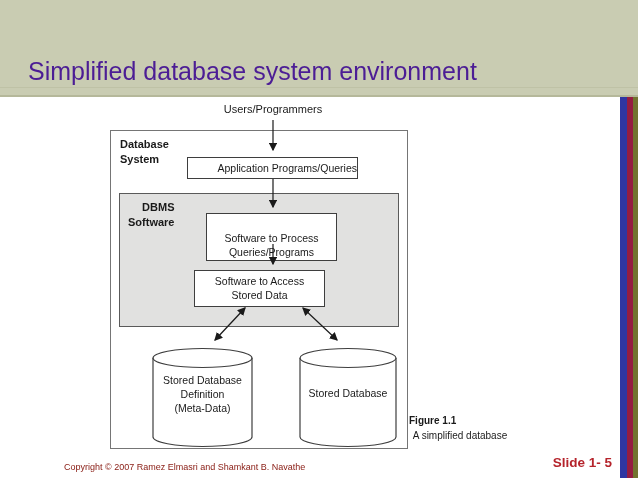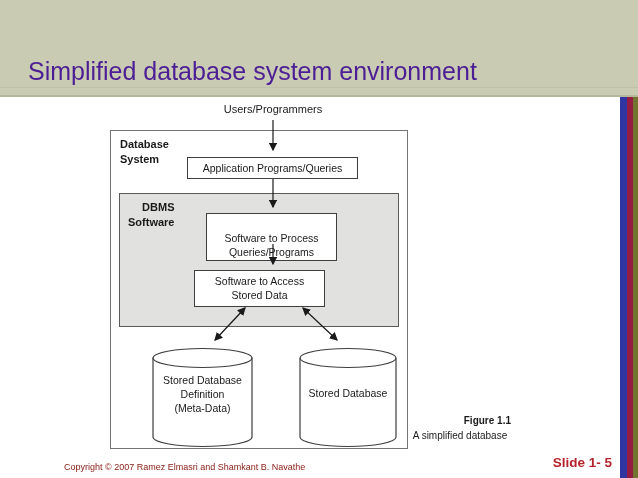--- a/index.html
+++ b/index.html
@@ -39,21 +39,21 @@
     border:1.5px solid #757575;background:transparent;z-index:1;
   }
   .gray-box{
     position:absolute;left:119px;top:193px;width:278px;height:132px;
     background:#e1e1e0;border:1px solid #5a5a5a;z-index:1;
   }
   .white-box{
     position:absolute;background:#ffffff;border:1px solid #3e3e3e;
     text-align:center;font-size:10.5px;z-index:2;
   }
-  .app-box{left:187px;top:157px;width:169px;height:20px;line-height:20px;}
+  .app-box{left:187px;top:157px;width:169px;height:20px;line-height:20px;text-align:right;}
   .process-box{left:206px;top:213px;width:129px;height:29px;line-height:14px;padding-top:17px;}
   .access-box{left:194px;top:270px;width:129px;height:32px;line-height:14px;padding-top:3px;}
 
   .bold-label{
     position:absolute;font-weight:bold;font-size:11px;line-height:15px;z-index:2;
   }
   .db-system-label{left:120px;top:137px;}
   .dbms-label{left:128px;top:200px;text-align:right;}
 
   .users-label{
@@ -64,21 +64,21 @@
   .cyl-label{
     position:absolute;text-align:center;font-size:10.5px;line-height:14px;z-index:4;
   }
   .cyl-label.left{left:142px;top:373px;width:121px;}
   .cyl-label.right{left:287px;top:386px;width:122px;}
 
   .fig-caption{
     position:absolute;left:409px;top:413px;width:102px;
     font-size:10px;line-height:15px;text-align:center;z-index:2;
   }
-  .fig-caption .cap-title{font-weight:bold;text-align:right;}
+  .fig-caption .cap-title{font-weight:bold;text-align:left;}
 
   .copyright{
     position:absolute;left:64px;top:462px;
     font-size:9px;color:#8b2018;white-space:nowrap;
   }
   .slide-number{
     position:absolute;left:546px;top:455px;width:66px;
     text-align:right;font-size:13.5px;font-weight:bold;color:#b5232b;
     white-space:nowrap;
   }

